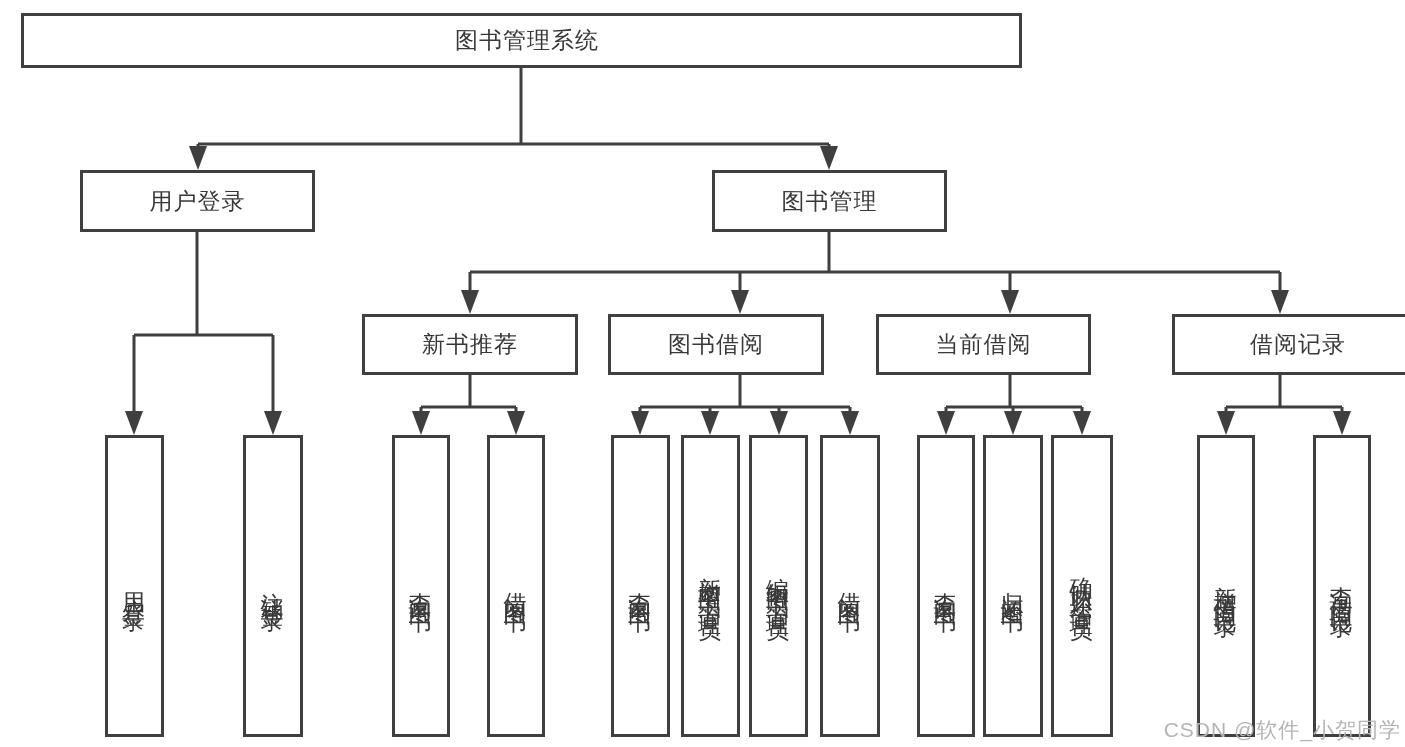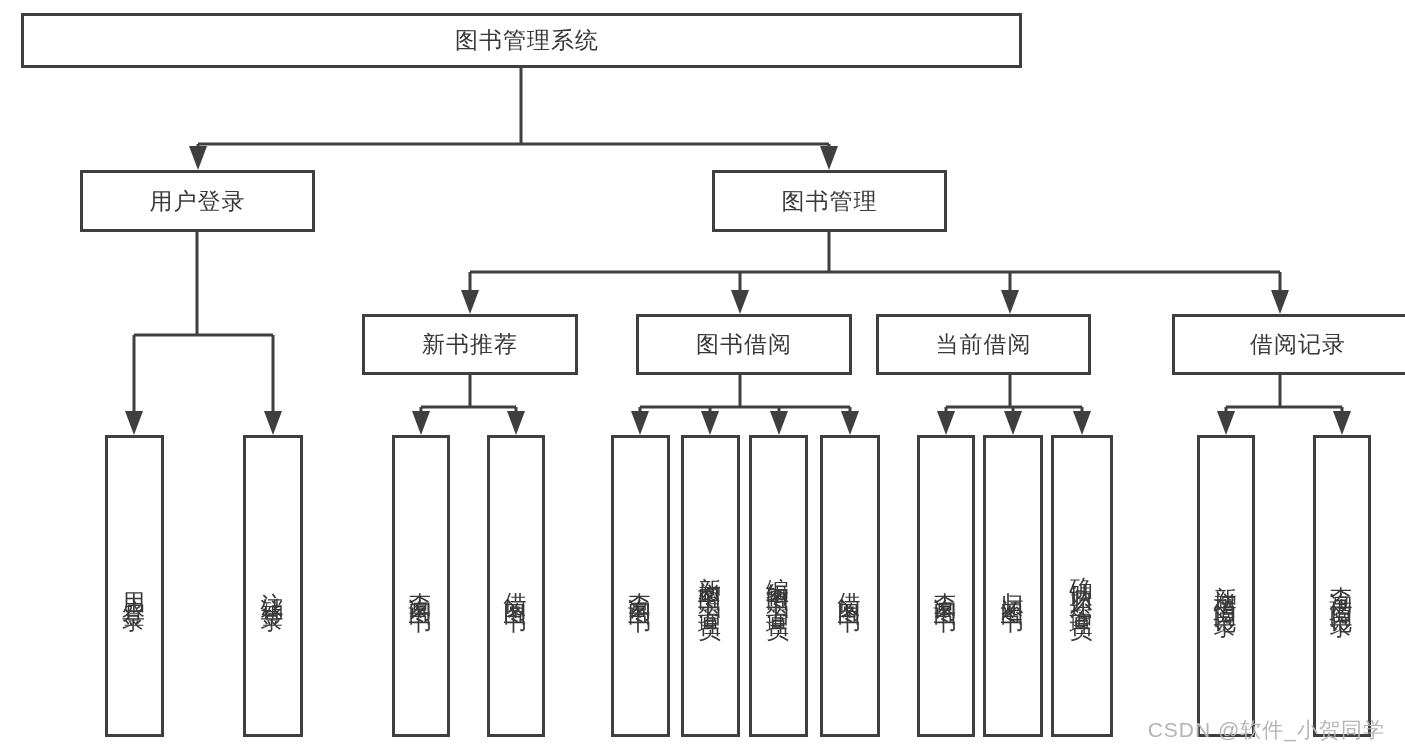--- a/index.html
+++ b/index.html
@@ -32,40 +32,40 @@
     color:#383838;
   }
   
   .n-root{left:21px;top:13px;width:1001px;height:55px;padding-left:11px;}
   
   .n-l2a{left:80px;top:170px;width:235px;height:62px;}
   .n-l2b{left:712px;top:170px;width:235px;height:62px;}
   
   .l3{top:314px;height:61px;}
   .n-l3a{left:362px;width:216px;}
-  .n-l3b{left:636px;width:216px;}
+  .n-l3b{left:608px;width:216px;}
   .n-l3c{left:876px;width:215px;}
   .n-l3d{left:1172px;width:252px;}
   
   .leaf{top:435px;height:302px;}
   .lf1{left:105px;width:59px;}
   .lf2{left:243px;width:60px;}
   .lf3{left:392px;width:58px;}
   .lf4{left:487px;width:58px;}
   .lf5{left:611px;width:59px;}
   .lf6{left:681px;width:59px;}
   .lf7{left:749px;width:59px;}
   .lf8{left:820px;width:60px;}
   .lf9{left:917px;width:58px;}
   .lf10{left:983px;width:60px;}
   .lf11{left:1051px;width:62px;}
   .lf12{left:1197px;width:58px;}
   .lf13{left:1313px;width:58px;}
   .watermark{
-    position:absolute;right:20px;bottom:3px;
+    position:absolute;right:4px;bottom:3px;
     color:#b4b4b4;font-size:21px;letter-spacing:1px;
     z-index:5;white-space:nowrap;margin-left:36px;
   }
 </style>
 </head>
 <body>
 
 <div id="stage">
 
   <svg id="connectors" viewBox="0 0 1405 747" xmlns="http://www.w3.org/2000/svg">

